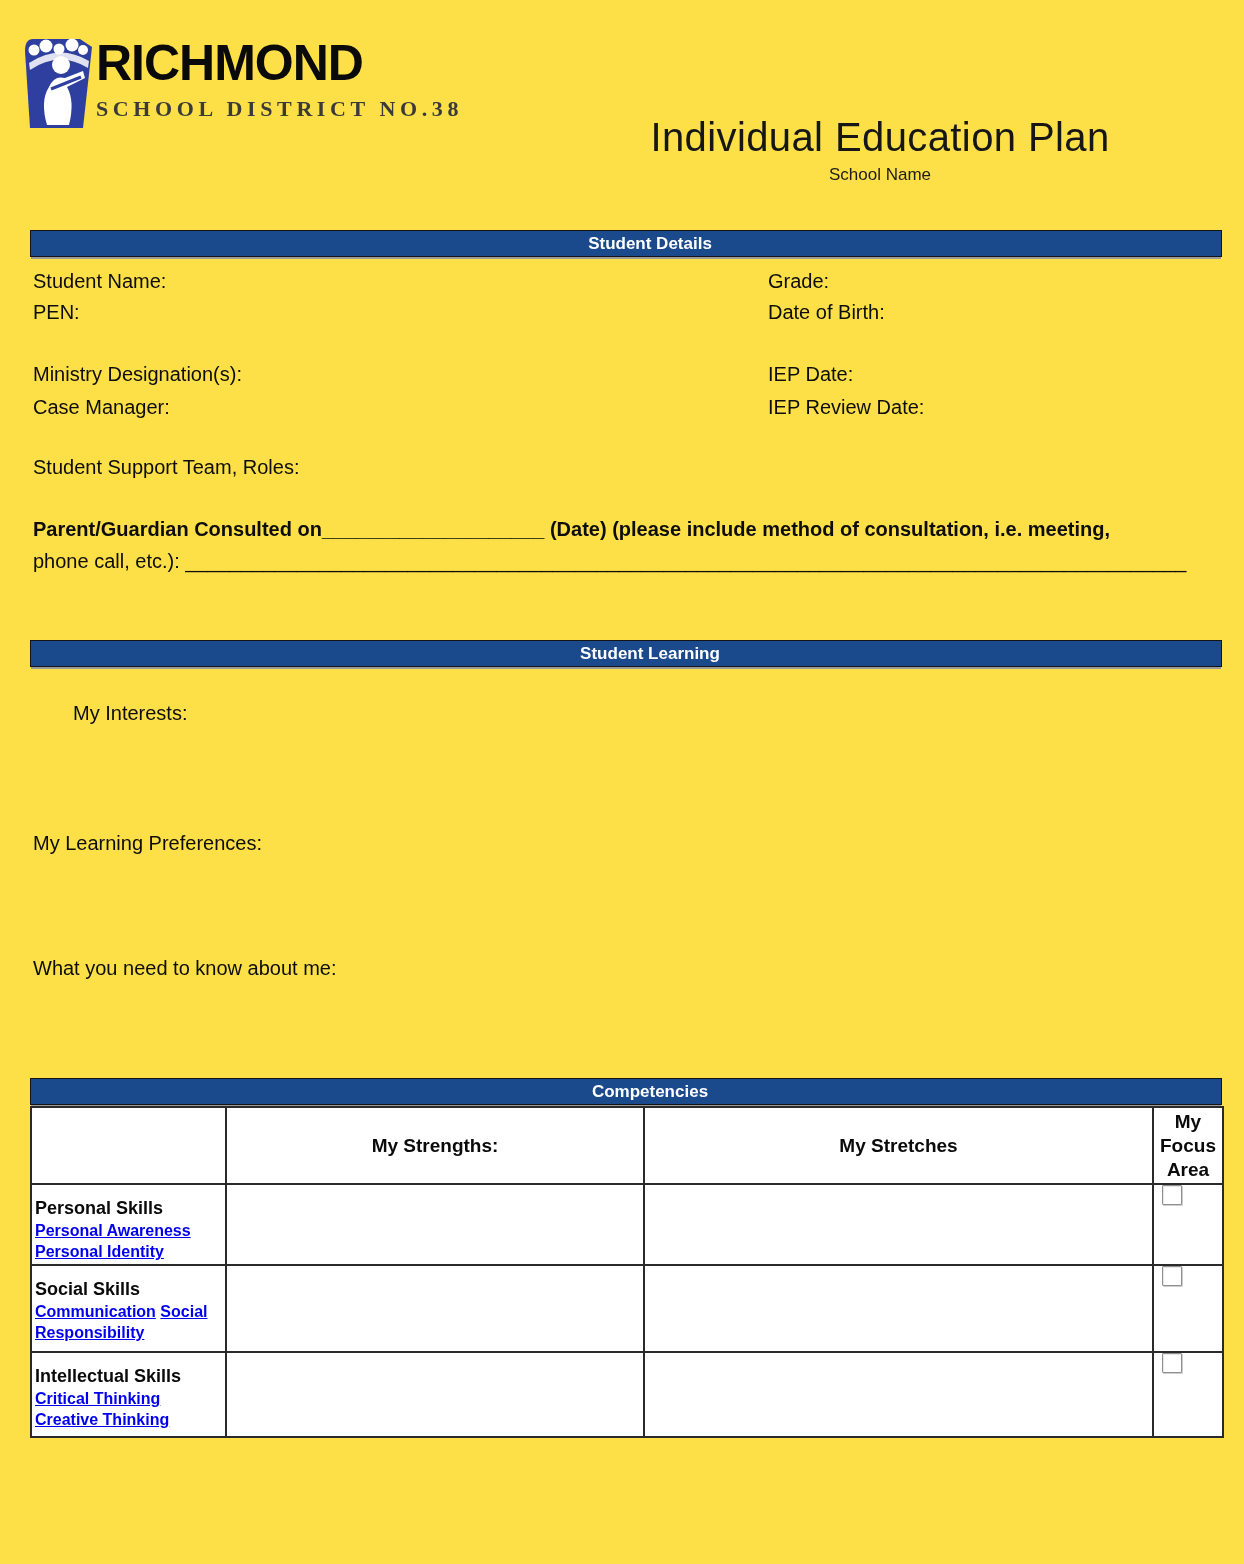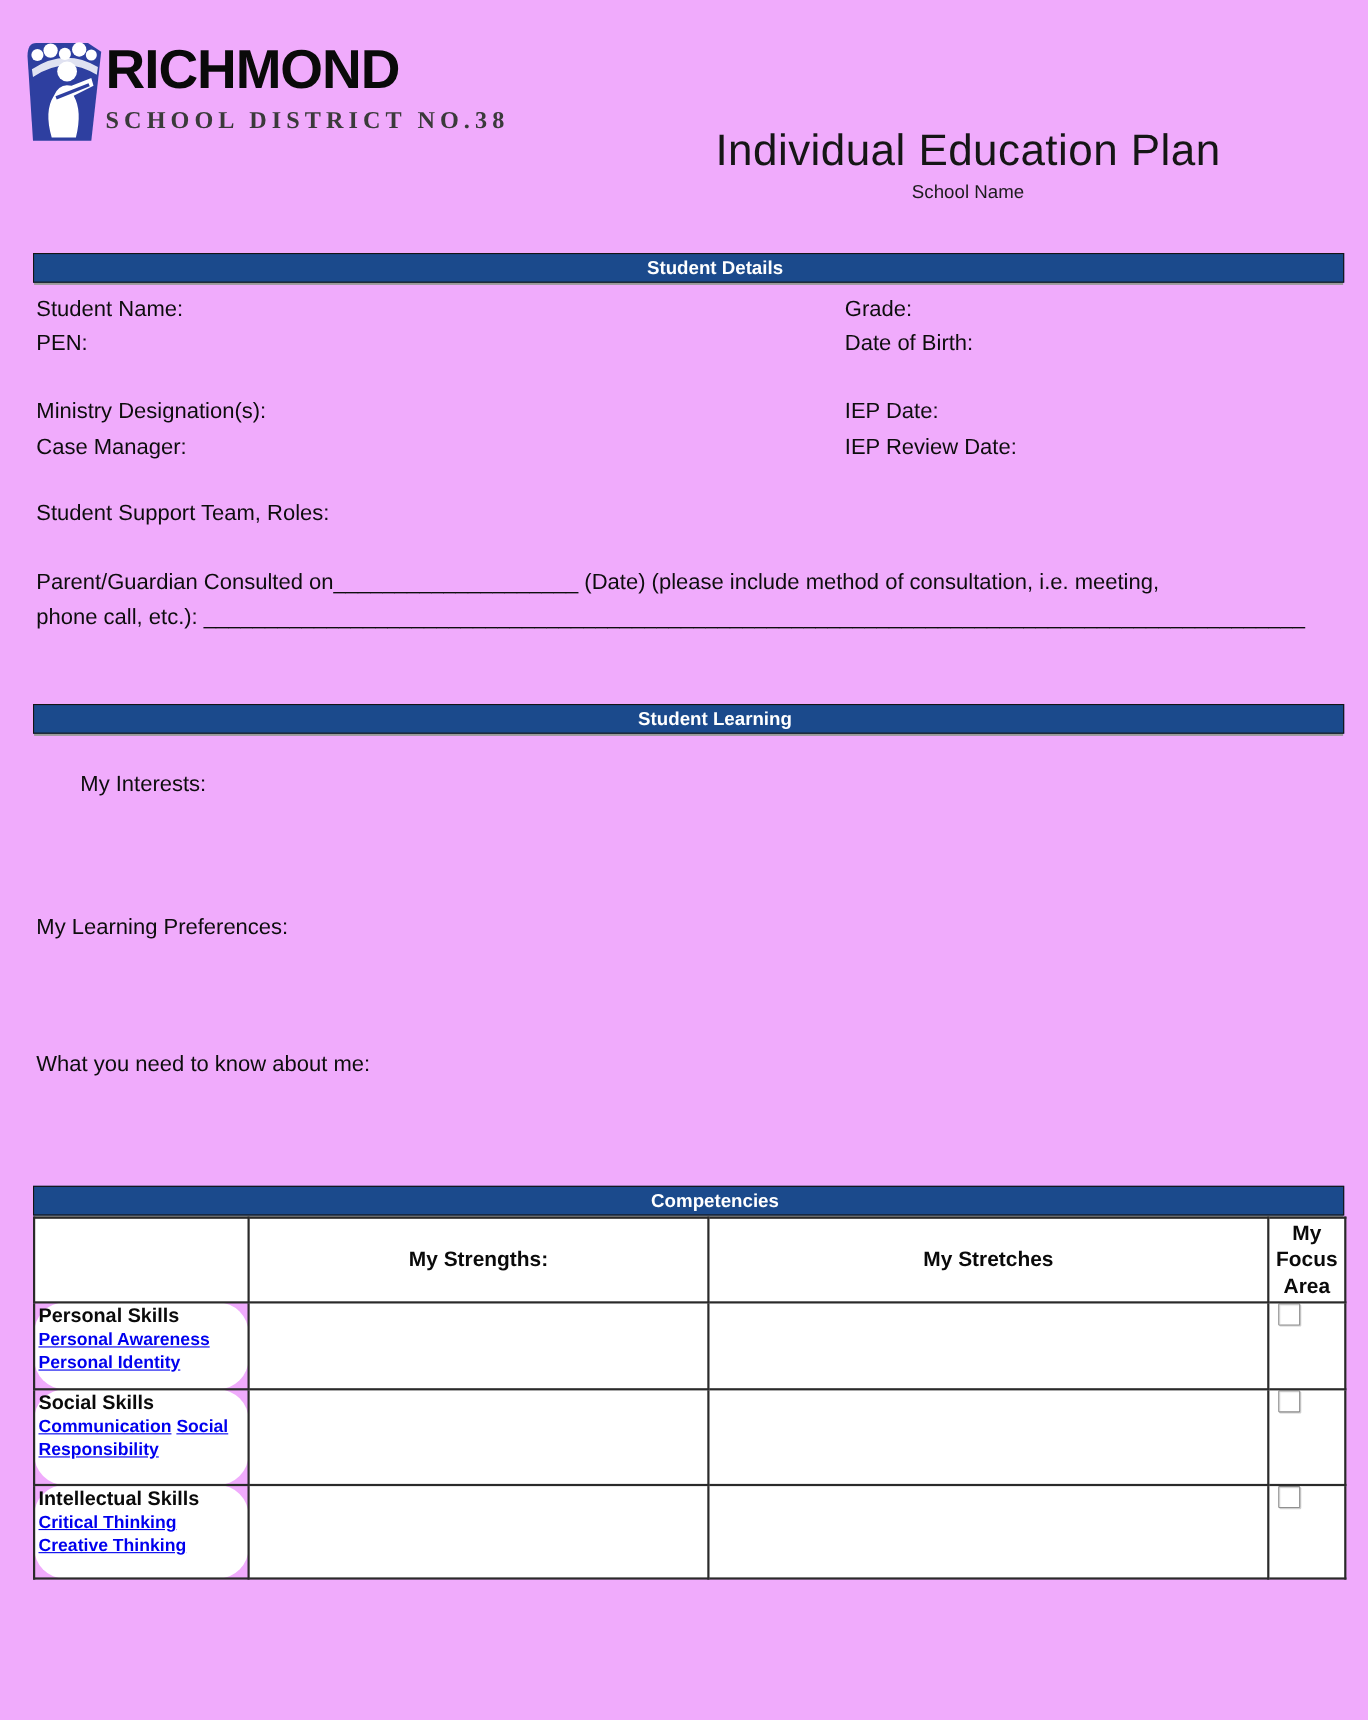--- a/index.html
+++ b/index.html
@@ -3,21 +3,21 @@
 <meta charset="utf-8">
 <style>
   :root{
     --bar-blue:#1b4a8c;
     --logo-blue:#2e3fa0;
     --link-blue:#0000ee;
   }
   *{box-sizing:border-box;margin:0;padding:0;}
   html,body{background:#ffffff;}
   body{font-family:"Liberation Sans",sans-serif;color:#111;}
-  .page{position:relative;width:1244px;height:1564px;background:#f0abfc;overflow:hidden;}
+  .page{position:relative;width:1244px;height:1564px;background:#fde047;overflow:hidden;}
 
   
   .logo-icon{position:absolute;left:23px;top:37px;width:72px;height:93px;}
   .logo-text{position:absolute;left:96px;top:36px;width:330px;}
   .logo-name{font-size:50px;font-weight:700;letter-spacing:-1px;color:#0a0a0a;line-height:54px;}
   .logo-tagline{font-size:22px;font-weight:700;letter-spacing:4.6px;color:#3a3a3a;margin-top:6px;white-space:nowrap;font-family:Liberation Serif, serif;}
 
   .title-block{position:absolute;left:595px;top:114px;width:570px;text-align:center;}
   .doc-title{font-size:40px;font-weight:400;color:#161616;letter-spacing:.4px;line-height:46px;}
   .doc-subtitle{font-size:17px;color:#1c1c1c;margin-top:5px;}
@@ -34,21 +34,21 @@
   .bar-details{top:230px;}
   .bar-profile{top:640px;}
   .bar-competencies{top:1078px;}
 
   
   .fld{position:absolute;left:33px;right:22px;font-size:20px;line-height:31px;color:#0d0d0d;}
   .fld .r{position:absolute;left:735px;top:0;}
   .row-1{top:266px;} .row-2{top:297px;}
   .row-3{top:359px;} .row-4{top:392px;}
   .row-5{top:452px;}
-  .pline1{top:514px;white-space:nowrap;}
+  .pline1{top:514px;white-space:nowrap;font-weight:bold;}
   .pline2{top:546px;white-space:nowrap;}
   .blank{letter-spacing:0;}
 
   .prompt{position:absolute;left:33px;font-size:20px;color:#0d0d0d;}
   .prompt-interests{top:702px;margin-left:40px;}
   .prompt-learning{top:832px;}
   .prompt-about{top:957px;}
   .response-area{position:absolute;left:33px;right:40px;height:90px;}
   .resp-interests{top:735px;} .resp-learning{top:865px;} .resp-about{top:990px;}
 
@@ -56,21 +56,21 @@
   table.comp{
     position:absolute;left:30px;top:1106px;width:1192px;
     border-collapse:collapse;table-layout:fixed;
     border:2px solid #000;
   }
   table.comp td{border:2px solid #2a2a2a;vertical-align:top;background:#fff;}
   tr.thead td{vertical-align:middle;text-align:center;font-weight:700;font-size:19px;color:#0a0a0a;}
   tr.thead{height:60px;}
   td.focus-head{font-size:13.5px;line-height:1.25;padding:2px;}
   tr.r1{height:79px;} tr.r2{height:87px;} tr.r3{height:85px;}
-  td.skill{padding:0 3px 2px 3px;border-radius:28px;}
+  td.skill{padding:12px 3px 2px 3px;}
   .skill-title{font-size:18px;font-weight:700;color:#0a0a0a;line-height:23px;}
   a.lnk{color:var(--link-blue);font-weight:700;font-size:16px;line-height:21px;text-decoration:underline;cursor:pointer;}
   .lnk-block a.lnk{display:block;width:max-content;}
   td.focus-cell{vertical-align:middle;}
   .checkbox{
     display:block;margin-left:8px;width:20px;height:20px;background:#fff;
     border:1px solid #8f8f8f;border-radius:1px;
     box-shadow:1px 1px 0 #cfcfcf, inset 1px 1px 1px rgba(0,0,0,.10);
     cursor:pointer;
   }

